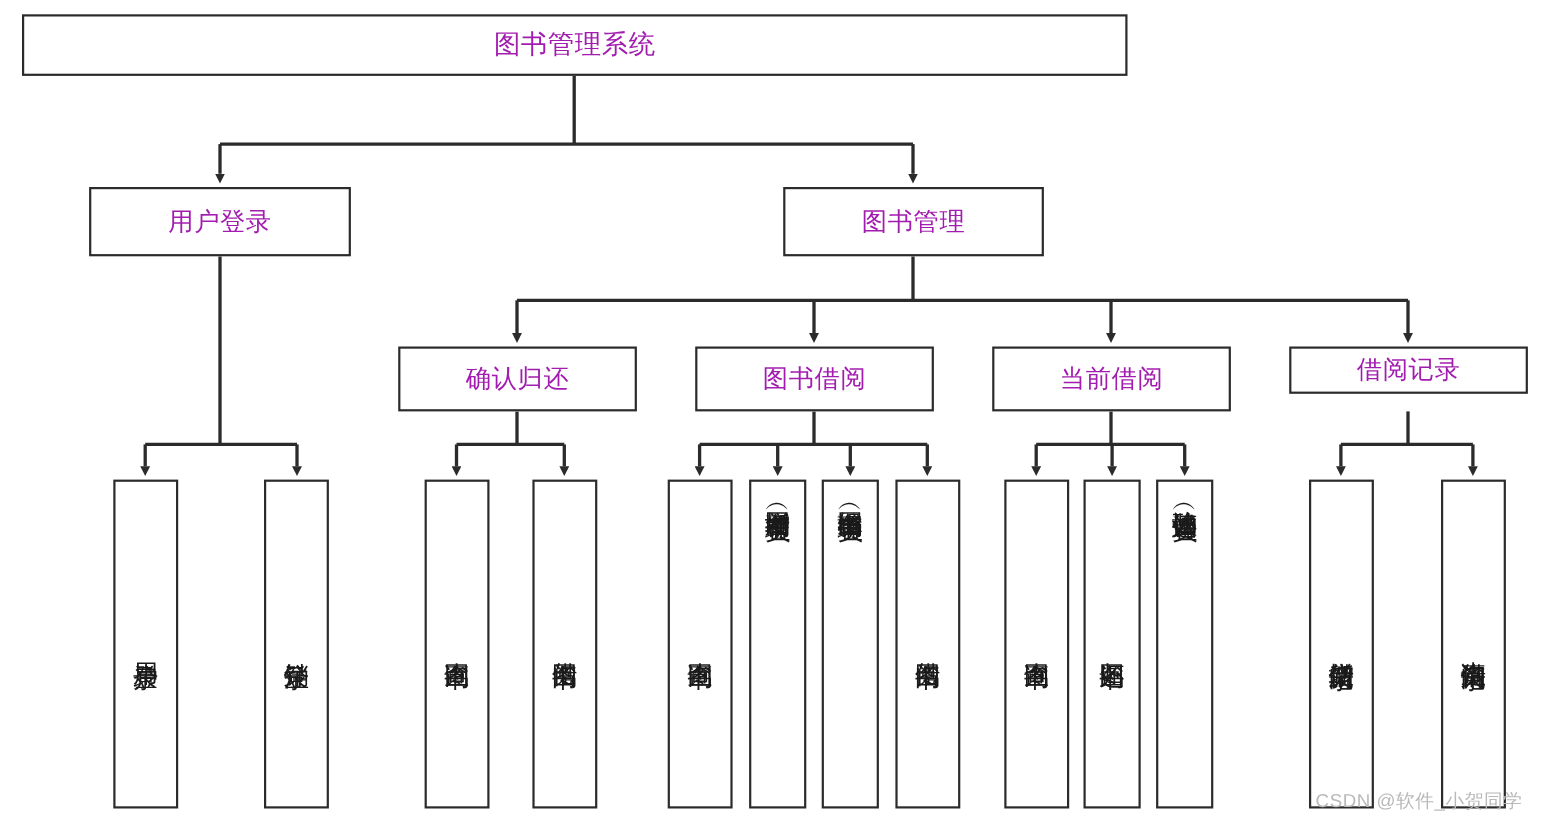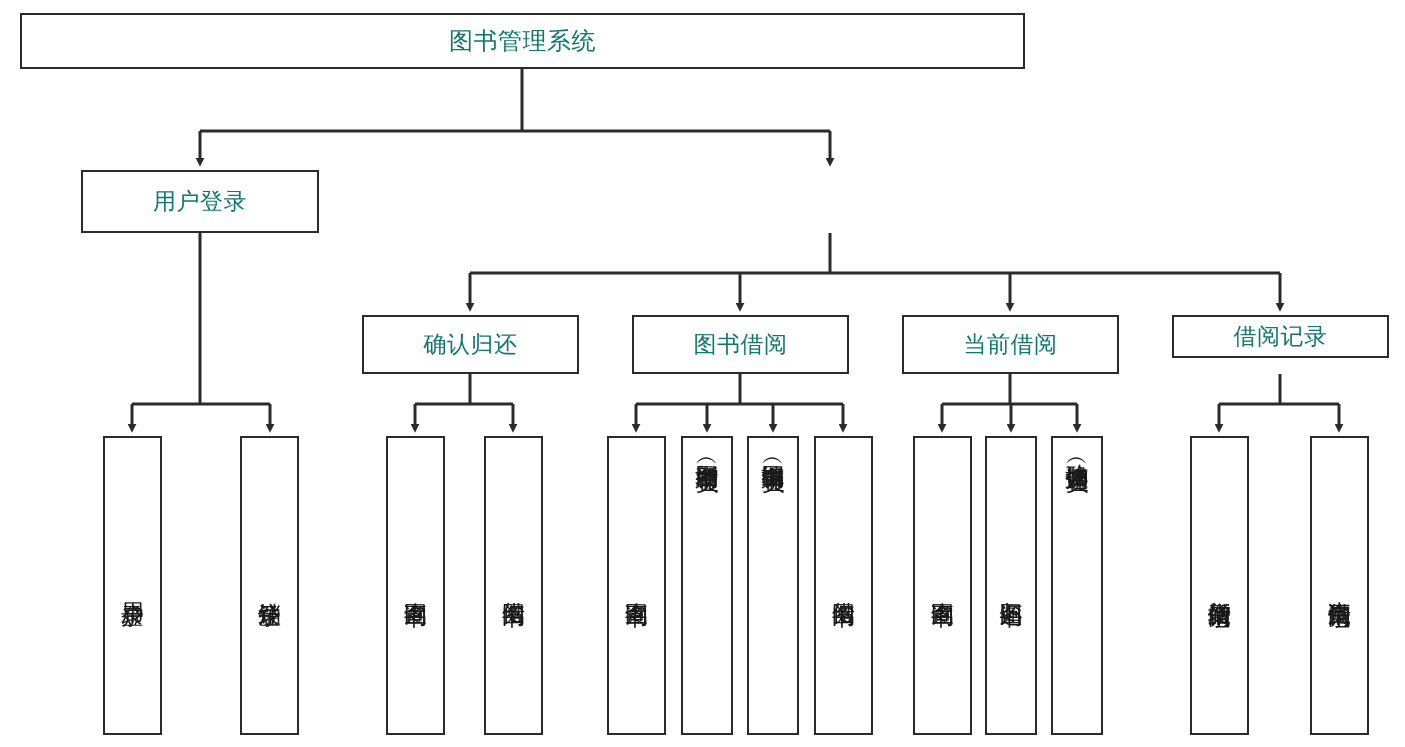--- a/index.html
+++ b/index.html
@@ -26,21 +26,21 @@
     pointer-events: none;
   }
   .node {
     position: absolute;
     box-sizing: border-box;
     background: #ffffff;
     border: 2px solid #2b2b2b;
     display: flex;
     align-items: center;
     justify-content: center;
-    color: #0f766e;
+    color: #a21caf;
   }
   .node-h {
     font-size: 23px;
     line-height: 1.1;
     letter-spacing: 0.5px;
     white-space: nowrap;
   }
   .node-root {
     font-size: 24px;
   }
@@ -148,20 +148,23 @@
     </g>
   </svg>
 
   <div class="node node-h node-root" style="left:20px; top:13px; width:1005px; height:56px;">
     <span>图书管理系统</span>
   </div>
 
   <div class="node node-h" style="left:81px; top:170px; width:238px; height:63px;">
     <span>用户登录</span>
   </div>
+  <div class="node node-h" style="left:712px; top:170px; width:237px; height:63px;">
+    <span>图书管理</span>
+  </div>
 
   <div class="node node-h" style="left:362px; top:315px; width:217px; height:59px;">
     <span>确认归还</span>
   </div>
   <div class="node node-h" style="left:632px; top:315px; width:217px; height:59px;">
     <span>图书借阅</span>
   </div>
   <div class="node node-h" style="left:902px; top:315px; width:217px; height:59px;">
     <span>当前借阅</span>
   </div>
@@ -206,14 +209,15 @@
     <span class="leaf-text anchor-top">确认归还（管理员）</span>
   </div>
 
   <div class="leaf" style="left:1190px; top:436px; width:59px; height:299px;">
     <span class="leaf-text anchor-mid">新增借阅记录</span>
   </div>
   <div class="leaf" style="left:1310px; top:436px; width:59px; height:299px;">
     <span class="leaf-text anchor-mid">查询借阅记录</span>
   </div>
 
+  <div class="watermark" style="left:1196px; top:717px;">CSDN @软件_小贺同学</div>
 
 </div>
 
 </body></html>

